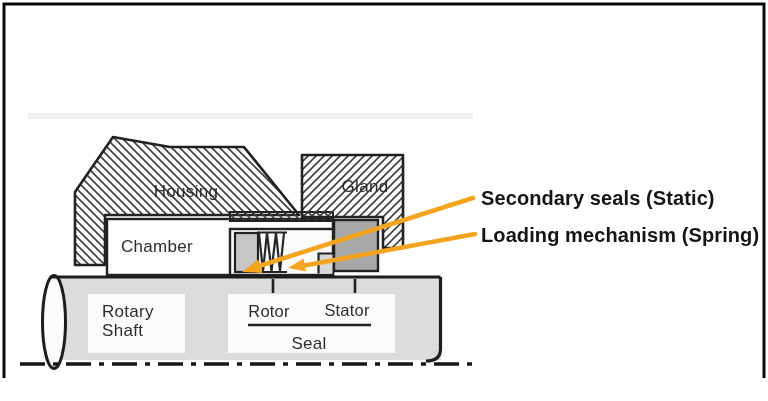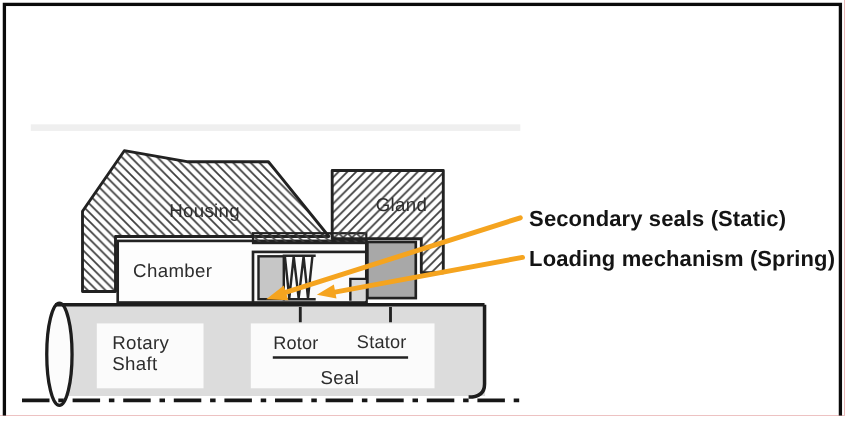--- a/index.html
+++ b/index.html
@@ -1,16 +1,16 @@
 <!DOCTYPE html>
 <html><head>
 <meta charset="utf-8">
 <style>
   html,body{margin:0;padding:0;background:#ffffff;}
-  .stage{position:relative;width:768px;height:378px;background:#b91c1c;overflow:hidden;}
+  .stage{position:relative;width:768px;height:378px;background:#0ea5e9;overflow:hidden;}
   svg{display:block;}
   text{font-family:"Liberation Sans", sans-serif;fill:#2d2d2d;}
   .lbl{font-size:17px;letter-spacing:.3px;}
   .lbl-s{font-size:16.5px;letter-spacing:.2px;}
   .callout{font-size:20px;font-weight:bold;fill:#141414;letter-spacing:.1px;}
 </style>
 </head>
 <body>
 
 <div class="stage">

